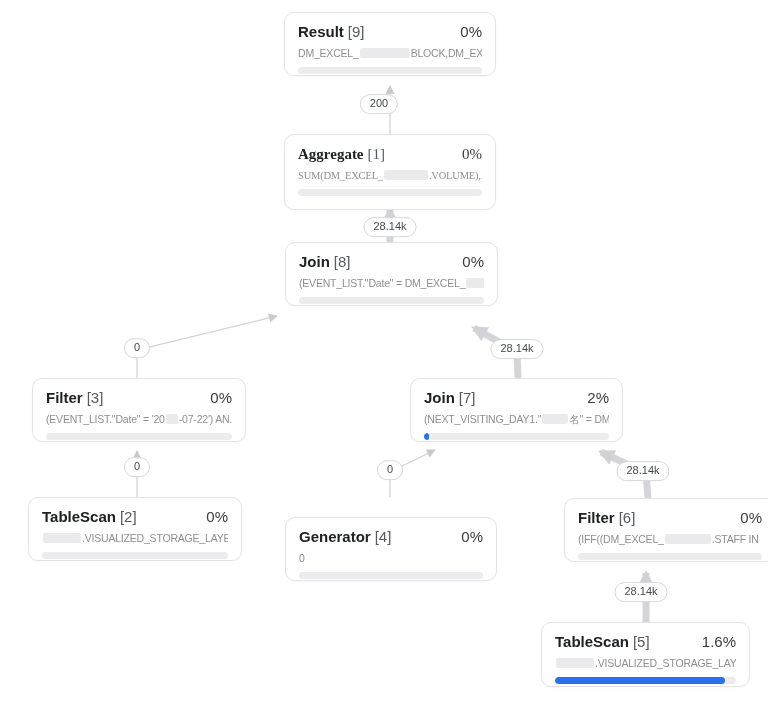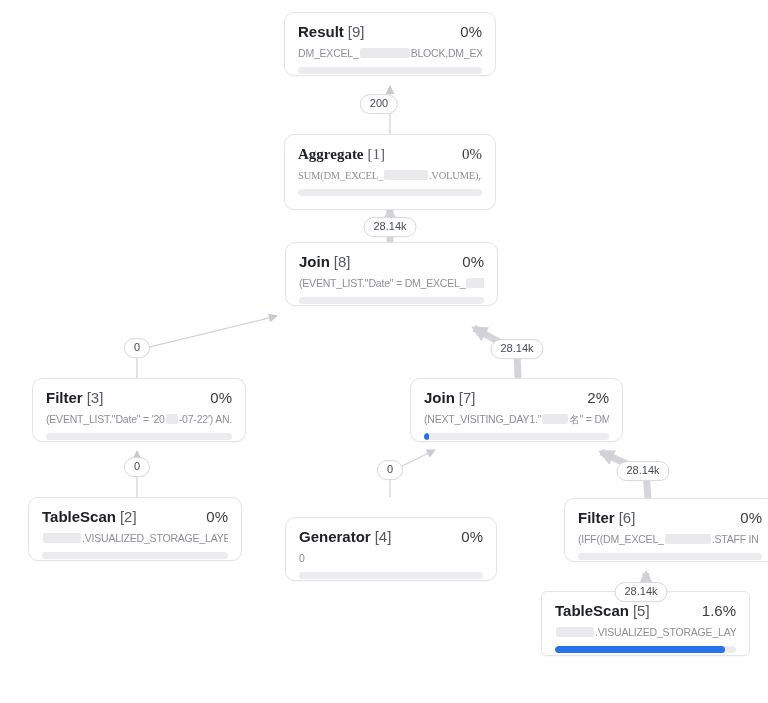--- a/index.html
+++ b/index.html
@@ -116,21 +116,21 @@
         <div class="track"></div>
       </div>
       <div class="node" style="left: 564px; top: 498px; width: 212px; height: 64px;">
         <div class="trow">
           <span><span class="ntitle">Filter</span><span class="nref">[6]</span></span>
           <span class="npct">0%</span>
         </div>
         <div class="nsub"><span>(IFF((DM_EXCEL_</span><span class="blur" style="width: 46px;"></span><span>.STAFF IN "...</span></div>
         <div class="track"></div>
       </div>
-      <div class="node" style="left: 541px; top: 591px; width: 209px; height: 65px; border-radius: 6px;">
+      <div class="node" style="left: 541px; top: 622px; width: 209px; height: 65px;">
         <div class="trow">
           <span><span class="ntitle">TableScan</span><span class="nref">[5]</span></span>
           <span class="npct">1.6%</span>
         </div>
         <div class="nsub"><span class="blur" style="width: 38px;"></span><span>.VISUALIZED_STORAGE_LAYER....</span></div>
         <div class="track">
           <div class="fill" style="width: 94.1%;"></div>
         </div>
       </div>
     </div>

